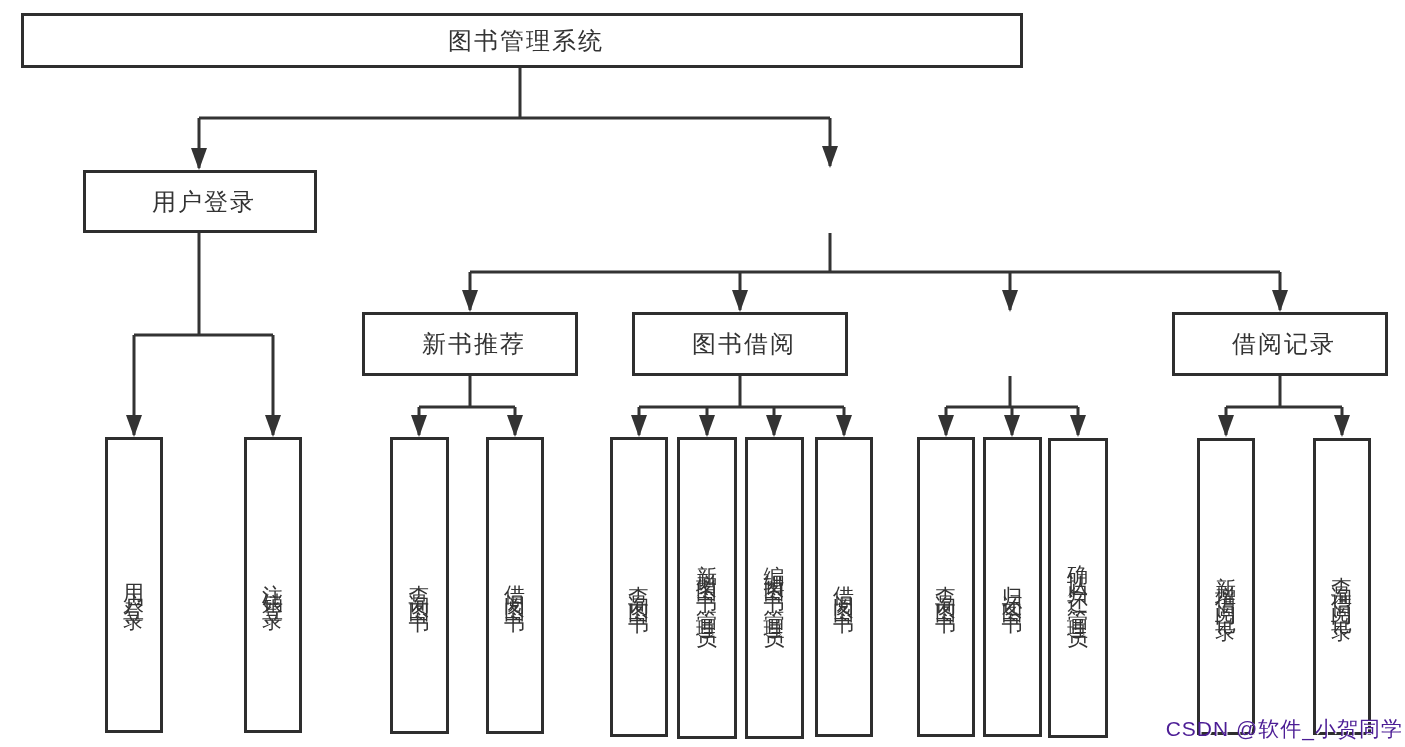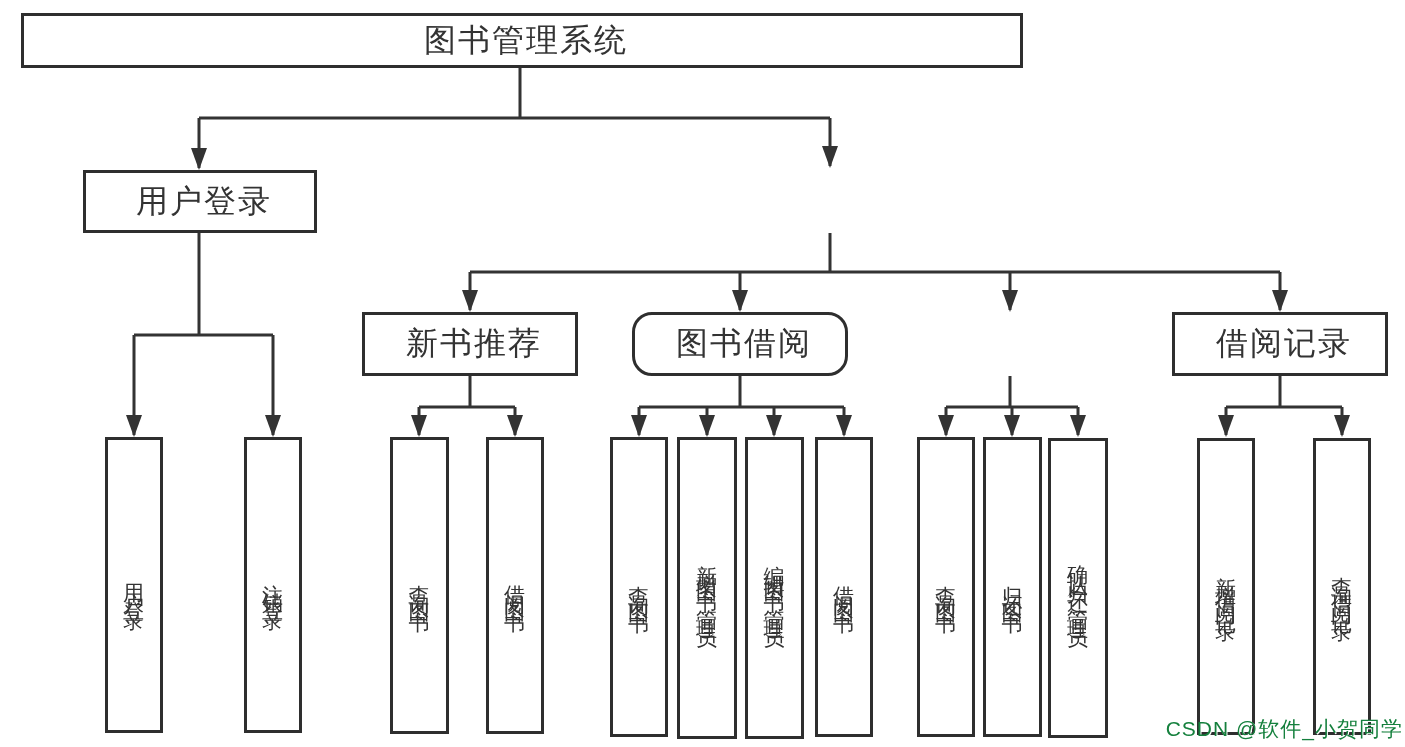--- a/index.html
+++ b/index.html
@@ -6,25 +6,25 @@
   .canvas{
     position:relative;width:1405px;height:747px;background:#ffffff;
     font-family:"Liberation Sans","DejaVu Sans",sans-serif;overflow:hidden;
   }
   .wires{position:absolute;left:0;top:0;z-index:1;}
   .node{
     position:absolute;box-sizing:border-box;background:#ffffff;
     border:3px solid #2e2e2e;color:#333333;display:flex;
     align-items:center;justify-content:center;z-index:2;
   }
-  .hnode{font-size:32px;letter-spacing:2px;white-space:nowrap;padding-left:8px;}
+  .hnode{font-size:24px;letter-spacing:2px;white-space:nowrap;padding-left:8px;}
   .vnode{writing-mode:vertical-rl;font-size:21px;letter-spacing:9px;line-height:1;}
   .watermark{
     position:absolute;right:2px;bottom:4px;z-index:3;
-    font-size:21px;color:#15803d;text-shadow:1px 1px 0 #ffffff;
+    font-size:21px;color:#4c1d95;text-shadow:1px 1px 0 #ffffff;
     white-space:nowrap;letter-spacing:1px;
   }
 </style>
 </head>
 <body>
 
 <div class="canvas">
 
   <svg class="wires" width="1405" height="747" viewBox="0 0 1405 747">
     <g stroke="#333333" stroke-width="3" fill="none">
@@ -63,21 +63,21 @@
     <span>图书管理系统</span>
   </div>
 
   <div class="node hnode" style="left:83px;top:170px;width:234px;height:63px;">
     <span>用户登录</span>
   </div>
 
   <div class="node hnode" style="left:362px;top:312px;width:216px;height:64px;align-items:center;">
     <span>新书推荐</span>
   </div>
-  <div class="node hnode" style="left:632px;top:312px;width:216px;height:64px;border-radius:20px;">
+  <div class="node hnode" style="left:632px;top:312px;width:216px;height:64px;">
     <span>图书借阅</span>
   </div>
   <div class="node hnode" style="left:1172px;top:312px;width:216px;height:64px;">
     <span>借阅记录</span>
   </div>
 
   <div class="node vnode" style="left:105px;top:437px;width:58px;height:296px;">
     <span>用户登录</span>
   </div>
   <div class="node vnode" style="left:244px;top:437px;width:58px;height:296px;">

